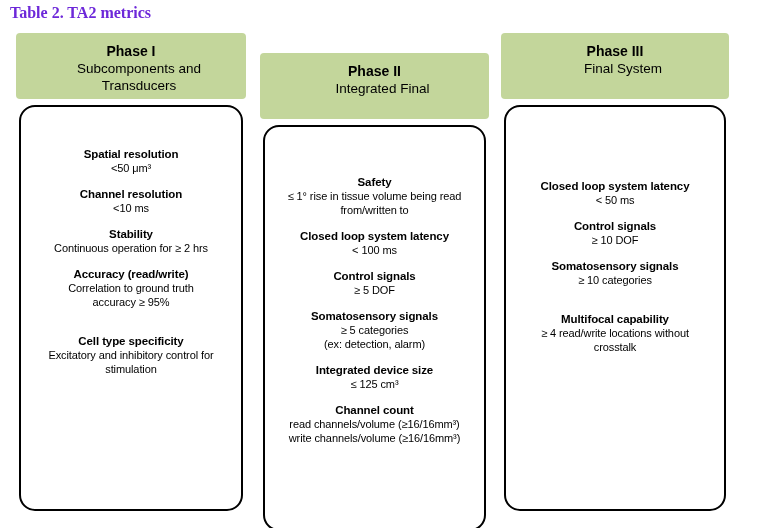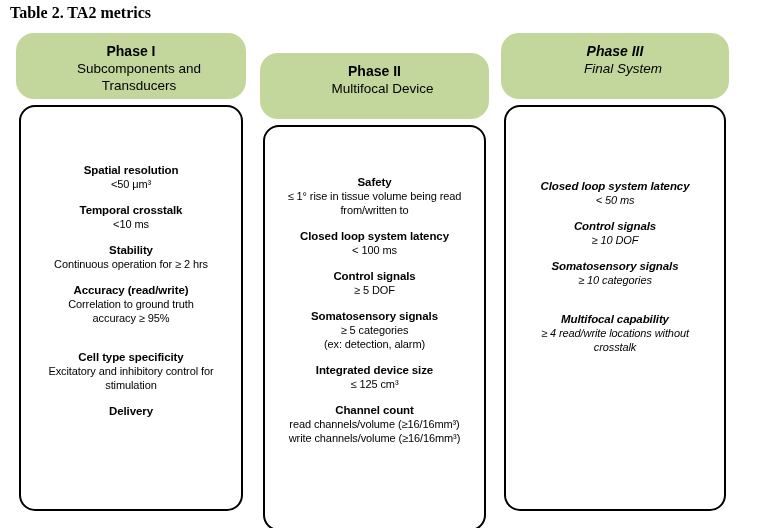--- a/index.html
+++ b/index.html
@@ -15,35 +15,35 @@
     font-family: "Liberation Sans", "DejaVu Sans", sans-serif;
     color: #000;
   }
   .table-title {
     position: absolute;
     left: 10px;
     top: 4px;
     font-family: "Liberation Serif", "DejaVu Serif", serif;
     font-weight: bold;
     font-size: 16px;
-    color: #000000;
+    color: #6d28d9;
   }
   .column {
     position: absolute;
     top: 33px;
   }
   .column[data-col="0"] { left: 16px;  width: 230px; }
   .column[data-col="1"] { left: 260px; width: 229px; margin-top: 20px; }
-  .column[data-col="2"] { left: 501px; width: 228px; font-style: italic; }
+  .column[data-col="2"] { left: 501px; width: 228px; }
   .phase-header {
     width: 100%;
     height: 66px;
     box-sizing: border-box;
     background: #c3d69b;
-    border-radius: 18px;
+    border-radius: 4px;
     text-align: center;
     padding-top: 9px;
   }
   .phase-title {
     font-size: 14px;
     font-weight: bold;
     line-height: 18px;
   }
   .subtitle div {
     font-size: 13.5px;
@@ -53,21 +53,21 @@
   .metrics-box {
     box-sizing: border-box;
     margin: 6px 3px 0 3px;
     height: 406px;
     border: 2px solid #000;
     border-radius: 16px;
     background: #ffffff;
     text-align: center;
     overflow: hidden;
   }
-  .column[data-col="0"] .metrics-box { padding-top: 56px; }
+  .column[data-col="0"] .metrics-box { padding-top: 40px; }
   .column[data-col="1"] .metrics-box { padding-top: 48px; }
   .column[data-col="2"] .metrics-box { padding-top: 72px; }
   .metric {
     margin-bottom: 12px;
     padding: 0 4px;
   }
   .metric.gap { margin-top: 25px; }
   .mlabel {
     font-size: 11.5px;
     font-weight: bold;
@@ -92,48 +92,47 @@
         <div>Subcomponents and</div>
         <div>Transducers</div>
       </div>
   </div>
   <div class="metrics-box metrics">
       <div class="metric">
         <div class="mlabel">Spatial resolution</div>
         <div class="mline">&lt;50 μm³</div>
       </div>
       <div class="metric">
-        <div class="mlabel">Temporal crosstalk</div>
+        <div class="mlabel">Channel resolution</div>
         <div class="mline">&lt;10 ms</div>
       </div>
       <div class="metric">
         <div class="mlabel">Stability</div>
         <div class="mline">Continuous operation for ≥ 2 hrs</div>
       </div>
       <div class="metric">
         <div class="mlabel">Accuracy (read/write)</div>
         <div class="mline">Correlation to ground truth</div>
         <div class="mline">accuracy ≥ 95%</div>
       </div>
       <div class="metric gap">
         <div class="mlabel">Cell type specificity</div>
         <div class="mline">Excitatory and inhibitory control for</div>
         <div class="mline">stimulation</div>
       </div>
       <div class="metric">
-        <div class="mlabel">Delivery</div>
       </div>
     </div>
 </div>
 
 <div class="column" data-col="1">
   <div class="phase-header">
     <div class="phase-title">Phase II</div>
     <div class="subtitle">
-        <div>Multifocal Device</div>
+        <div>Integrated Final</div>
       </div>
   </div>
   <div class="metrics-box metrics">
       <div class="metric">
         <div class="mlabel">Safety</div>
         <div class="mline">≤ 1° rise in tissue volume being read</div>
         <div class="mline">from/written to</div>
       </div>
       <div class="metric">
         <div class="mlabel">Closed loop system latency</div>

